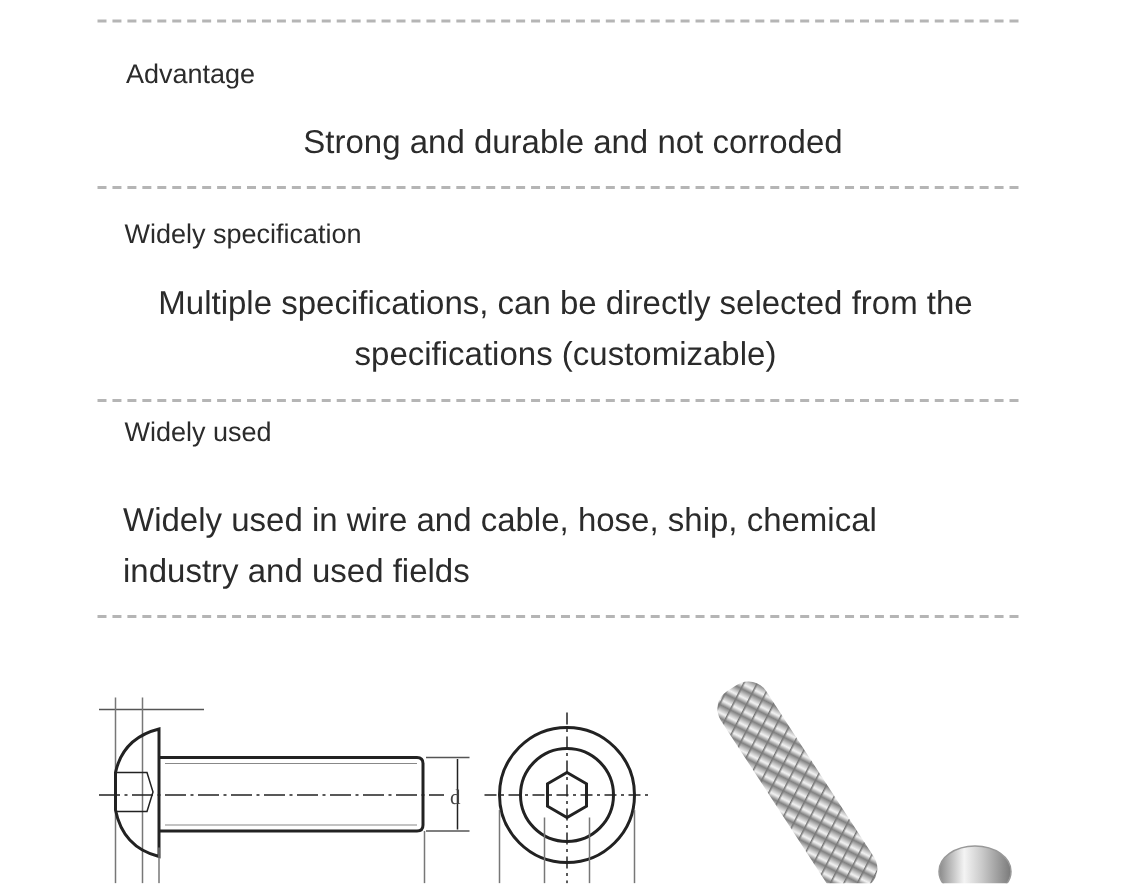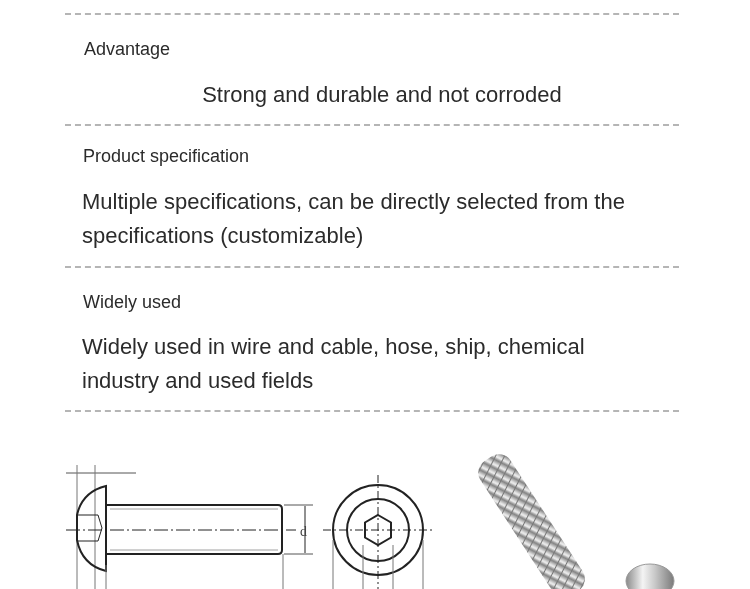--- a/index.html
+++ b/index.html
@@ -17,26 +17,26 @@
 
 <div>
 
   <div class="dash" style="top:13px;"></div>
 
   <div class="heading" style="top:35px; left:84px;">Advantage</div>
   <div class="body" style="top:78px;text-align:center;">Strong and durable and not corroded</div>
 
   <div class="dash" style="top:124px;"></div>
 
-  <div class="heading" style="top:142px;">Product specification</div>
-  <div class="body" style="top:185px; width:590px;">Multiple specifications, can be directly selected from the specifications (customizable)</div>
+  <div class="heading" style="top:142px;">Widely specification</div>
+  <div class="body" style="top:185px; width:590px;text-align:center;">Multiple specifications, can be directly selected from the specifications (customizable)</div>
 
   <div class="dash" style="top:266px;"></div>
 
-  <div class="heading" style="top:288px;">Widely used</div>
+  <div class="heading" style="top:274px;">Widely used</div>
   <div class="body" style="top:330px; width:580px;">Widely used in wire and cable, hose, ship, chemical industry and used fields</div>
 
   <div class="dash" style="top:410px;"></div>
 
   <div class="figure">
     <svg width="750" height="149" viewBox="0 0 750 149">
       <g stroke="#222" fill="none">
 
         <line x1="66" y1="33" x2="136" y2="33" stroke-width="1" stroke="#555"></line>
         <line x1="77" y1="25" x2="77" y2="149" stroke-width="1" stroke="#777"></line>

